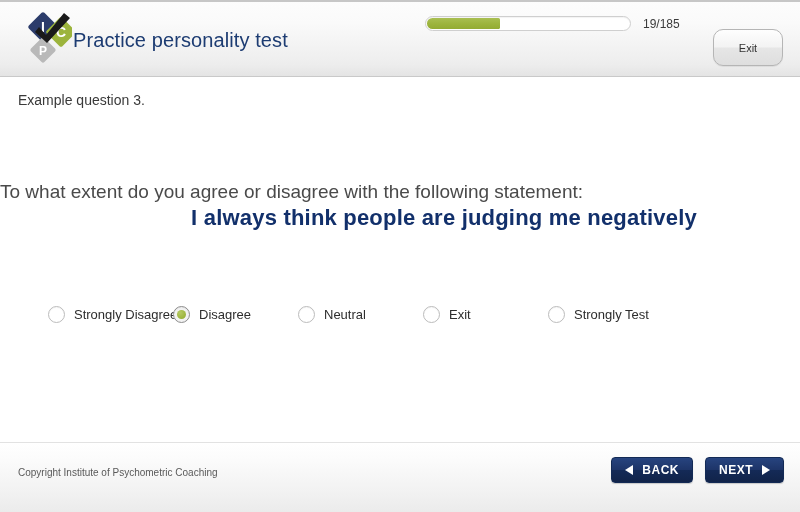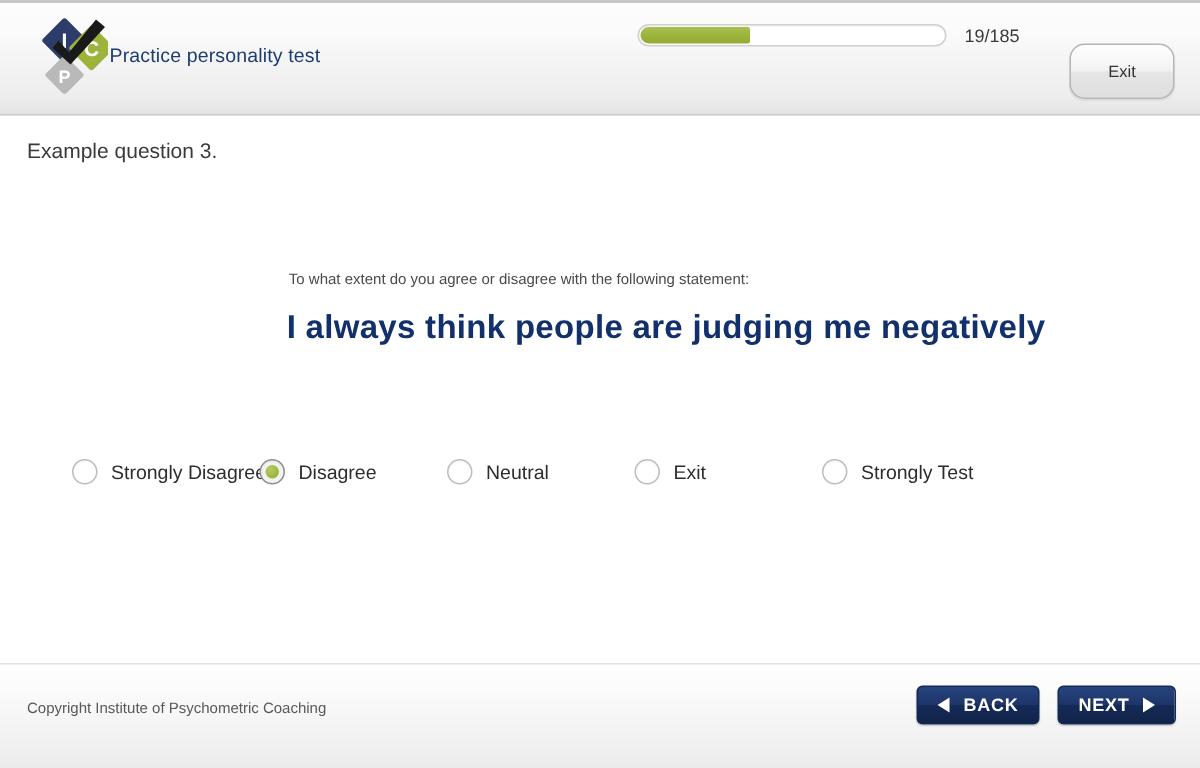--- a/index.html
+++ b/index.html
@@ -50,21 +50,21 @@
     top: 10px;
     width: 58px;
     height: 56px;
   }
   .logo svg { display: block; }
 
   .brand-title {
     position: absolute;
     left: 73px;
     top: 29px;
-    font-size: 13px;
+    font-size: 20px;
     color: #1d3c72;
     letter-spacing: .1px;
     white-space: nowrap;
   }
 
   
   .progress-block {
     position: absolute;
     left: 425px;
     top: 16px;
@@ -141,22 +141,22 @@
     left: 18px;
     top: 14px;
     font-size: 14px;
     color: #3a3a3a;
   }
   .prompt {
     position: absolute;
     left: 0;
     top: 103px;
     width: 692px;
-    text-align: center;
-    font-size: 10px;
+    text-align: left;
+    font-size: 19px;
     color: #4a4a4a;
   }
   .statement {
     position: absolute;
     left: 0;
     top: 127px;
     width: 800px;
     text-align: center;
     font-size: 22px;
     font-weight: bold;

